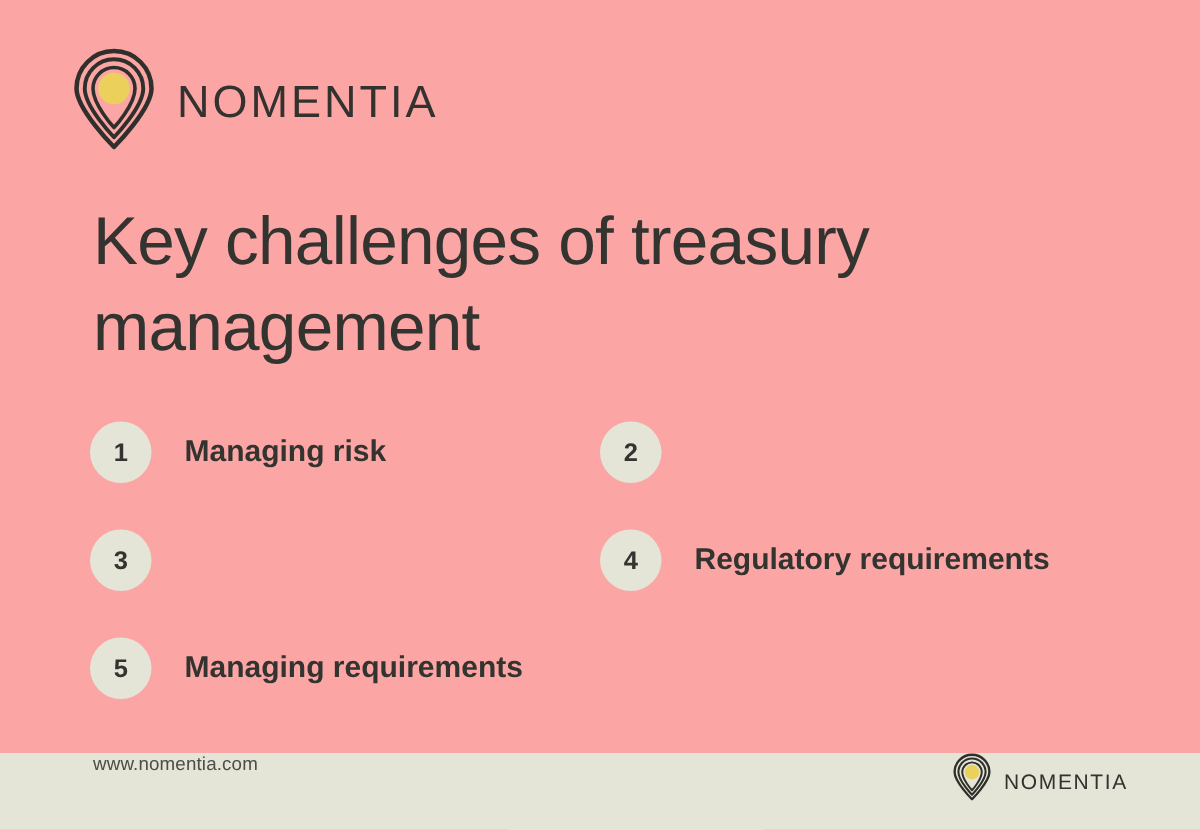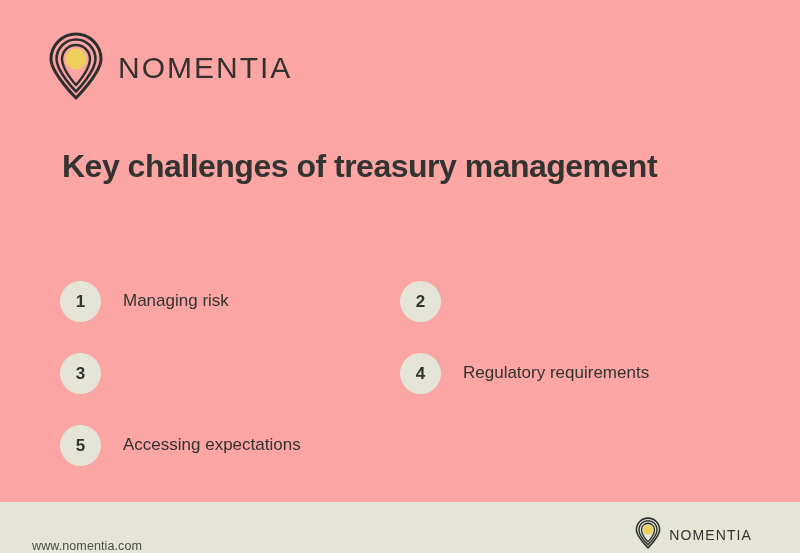--- a/index.html
+++ b/index.html
@@ -42,26 +42,26 @@
     letter-spacing: 2.0px;
     color: #33322f;
     line-height: 1;
     white-space: nowrap;
   }
 
   
   .title {
     position: absolute;
     left: 62px;
-    top: 146px;
+    top: 133px;
     width: 640px;
     margin: 0;
     font-family: "Liberation Sans", sans-serif;
-    font-size: 32px;
-    font-weight: bold;
+    font-size: 45px;
+    font-weight: normal;
     line-height: 1.26;
     letter-spacing: -0.5px;
     color: #33332f;
   }
 
   
   .challenge-grid {
     position: absolute;
     left: 60px;
     top: 278px;
@@ -87,39 +87,39 @@
     align-items: center;
     justify-content: center;
     font-family: "Liberation Sans", sans-serif;
     font-size: 17px;
     font-weight: bold;
     color: #33332f;
     line-height: 1;
   }
   .challenge-label {
     font-family: "Liberation Sans", sans-serif;
-    font-size: 17px;
-    font-weight: normal;
+    font-size: 20px;
+    font-weight: bold;
     color: #33332f;
     line-height: 1.2;
     white-space: nowrap;
   }
 
   
   .footer {
     position: absolute;
     left: 0;
     bottom: 0;
     width: 800px;
     height: 51px;
     background: #e4e4d7;
     display: flex;
-    align-items: flex-end;
+    align-items: flex-start;
     justify-content: space-between;
-    padding: 0 48px 0 32px;
+    padding: 0 48px 0 62px;
     box-sizing: border-box;
   }
   .footer-url {
     font-family: "Liberation Sans", sans-serif;
     font-size: 12.5px;
     font-weight: 400;
     color: #4c4c48;
     letter-spacing: 0.1px;
   }
   .footer-brand {
@@ -173,21 +173,21 @@
       <span class="badge">3</span>
     </div>
 
     <div class="challenge-item">
       <span class="badge">4</span>
       <span class="challenge-label">Regulatory requirements</span>
     </div>
 
     <div class="challenge-item">
       <span class="badge">5</span>
-      <span class="challenge-label">Accessing expectations</span>
+      <span class="challenge-label">Managing requirements</span>
     </div>
 
   </div>
 
   <div class="footer">
     <span class="footer-url">www.nomentia.com</span>
     <div class="footer-brand">
       <span>
         <svg width="26" height="32" viewBox="0 0 56 68" xmlns="http://www.w3.org/2000/svg">
           <g fill="none" stroke="#2f2f2b" stroke-linecap="round" stroke-linejoin="round">

